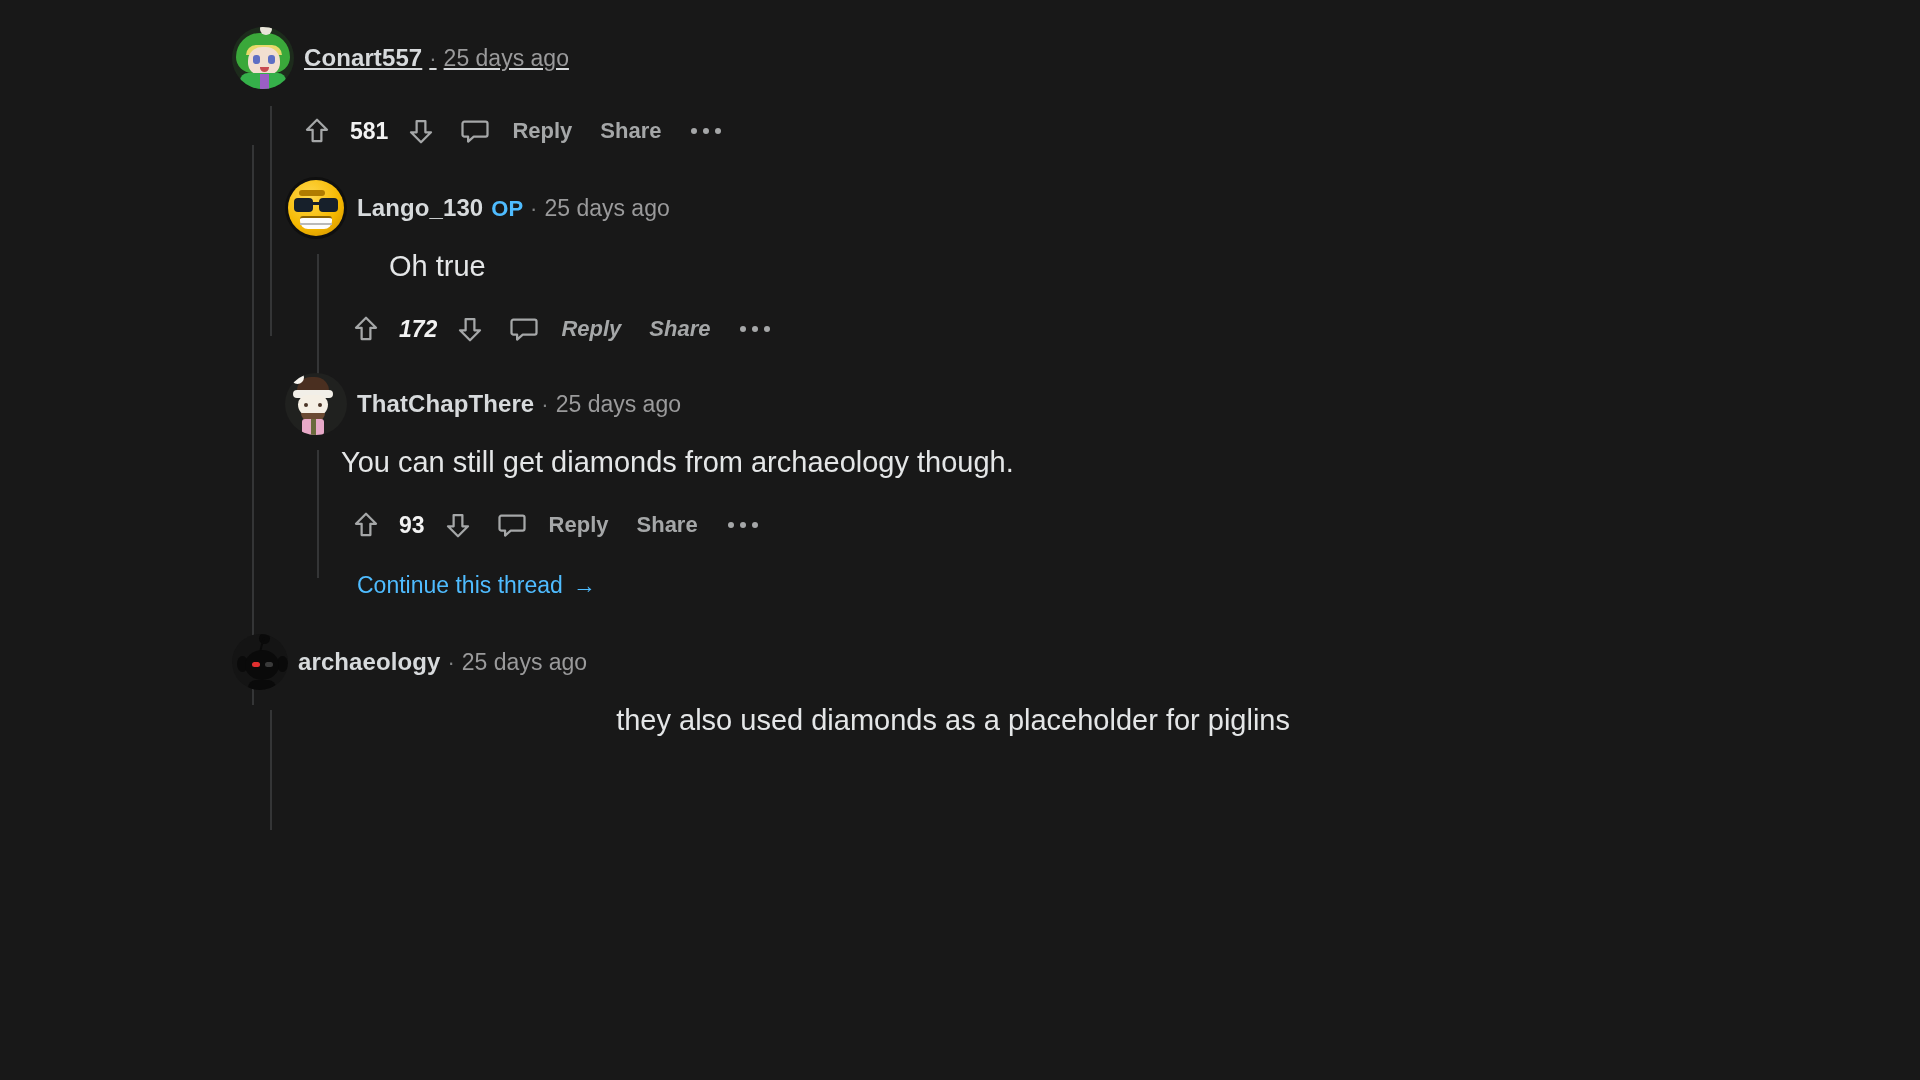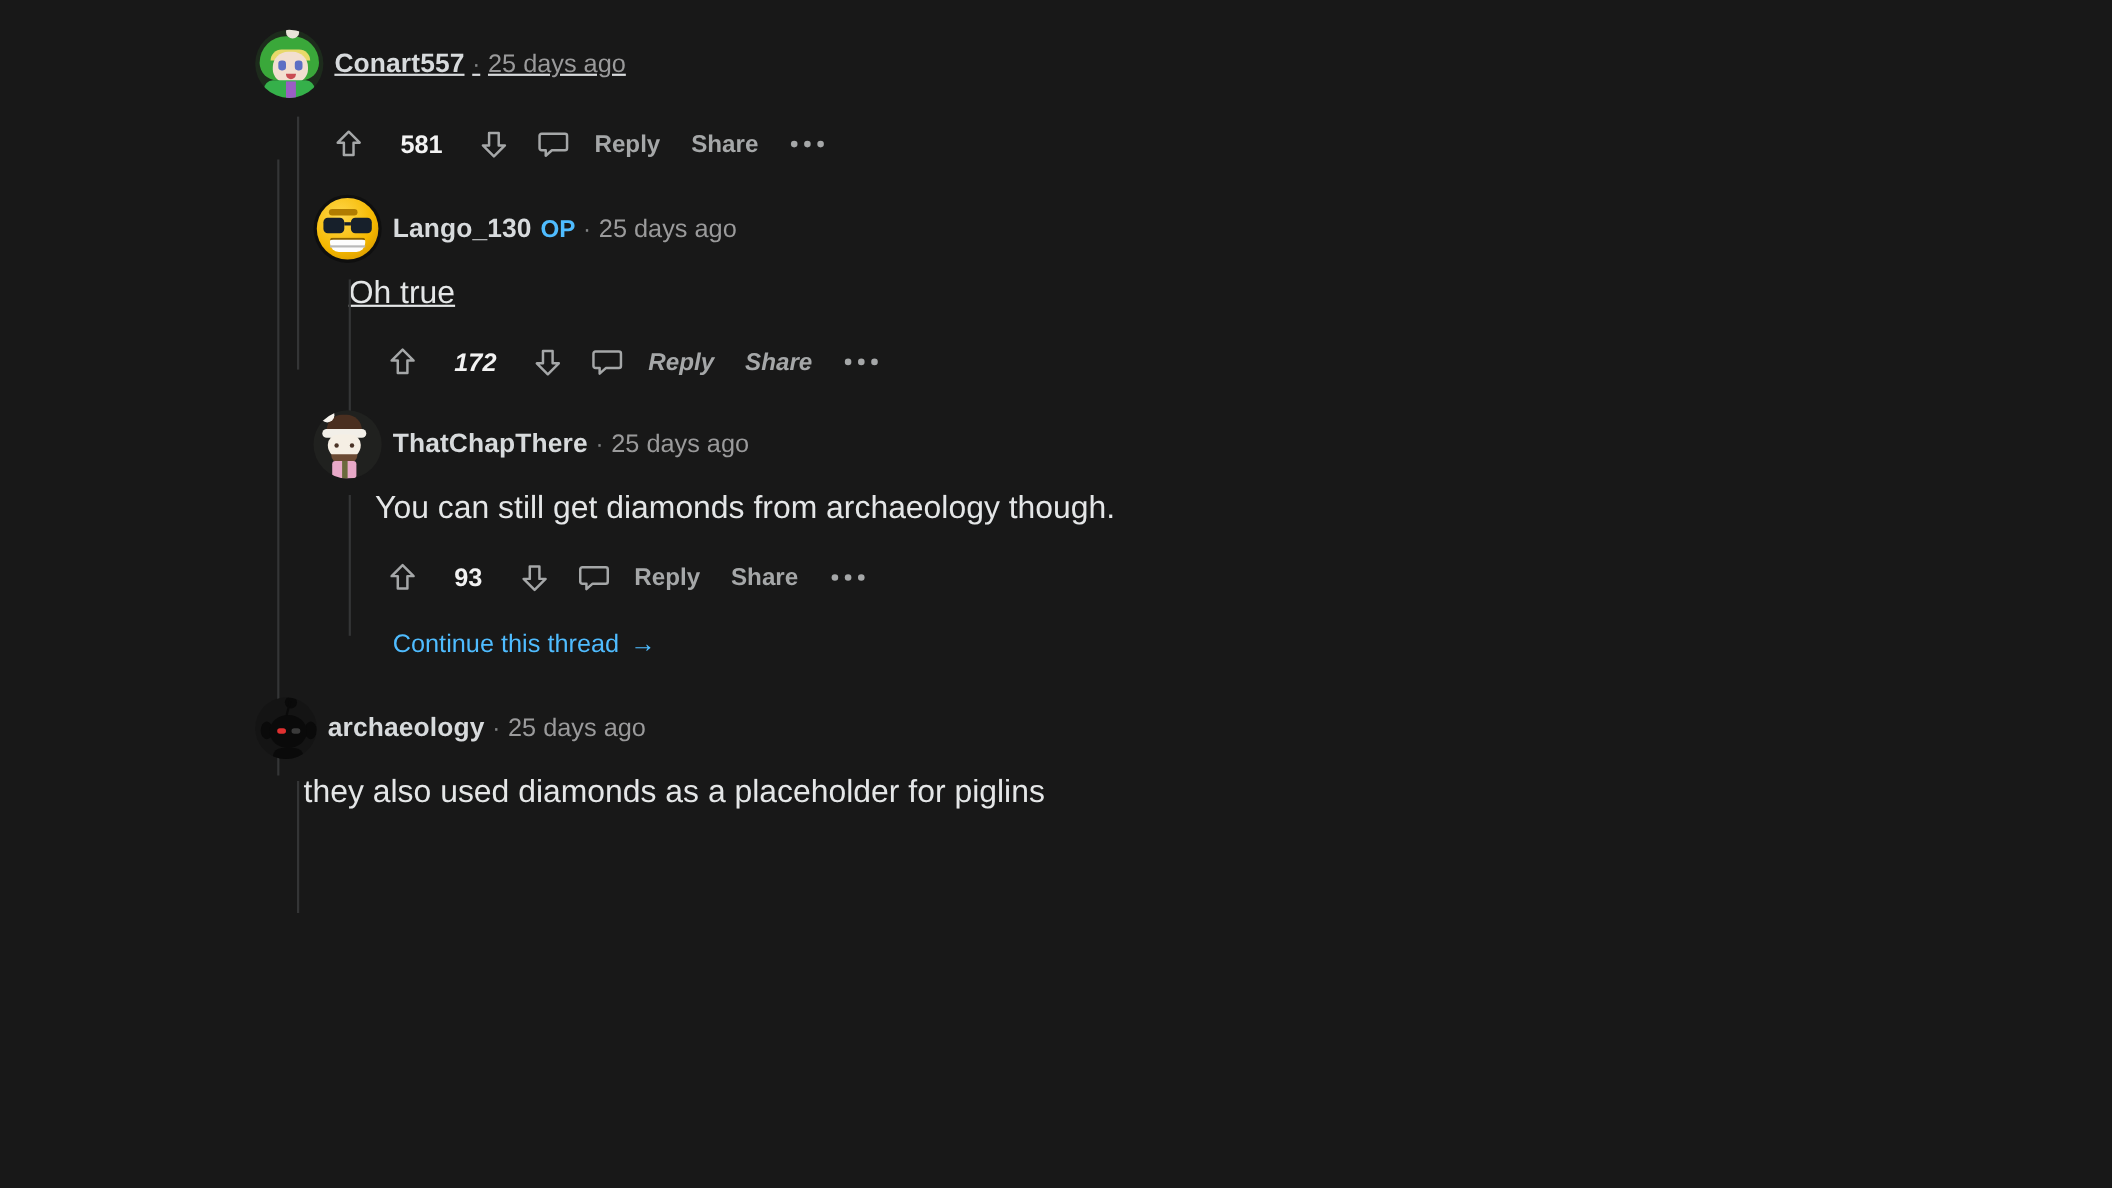--- a/index.html
+++ b/index.html
@@ -111,21 +111,21 @@
     font-weight: bold;
     color: #a5a7a8;
     padding: 0 14px;
     height: 46px;
     border-radius: 4px;
     white-space: nowrap;
   }
   .votegroup {
     display: flex;
     align-items: center;
-    gap: 18px;
+    gap: 4px;
   }
   .arrowbtn {
     width: 46px; height: 46px;
     display: flex; align-items: center; justify-content: center;
   }
   .score {
     font-size: 23px;
     font-weight: bold;
     color: #f2f2f2;
     min-width: 20px;
@@ -378,21 +378,21 @@
         <span class="teeth"></span>
       </div>
       <div style="display:flex;align-items:baseline;justify-content:center;">
         <span class="uname">Lango_130</span>
         <span class="opbadge">OP</span>
         <span class="dot">·</span>
         <span class="tstamp">25 days ago</span>
       </div>
     </div>
 
-    <div class="cbody" style="margin-left:32px;text-decoration:underline;">
+    <div class="cbody" style="margin-left:104px;">
       <p>Oh true</p>
     </div>
 
     <div class="actions" style="margin-left:58px;margin-top:12px;font-style:italic;">
       <div class="votegroup">
         <span class="arrowbtn">
           <svg width="30" height="30" viewBox="0 0 24 24" fill="none" stroke="#a5a7a8" stroke-width="1.8" stroke-linejoin="round">
             <path d="M12 3 L20 11 H15.5 V20 H8.5 V11 H4 Z"></path>
           </svg>
         </span>
@@ -491,18 +491,18 @@
           <span class="eyeR"></span>
         <span class="body"></span>
       </div>
       <div style="display:flex;align-items:baseline;">
         <span class="uname">archaeology</span>
         <span class="dot">·</span>
         <span class="tstamp">25 days ago</span>
       </div>
     </div>
 
-    <div class="cbody" style="margin-left:44px;">
+    <div class="cbody" style="margin-left:68px;text-align:right;">
       <p>they also used diamonds as a placeholder for piglins</p>
     </div>
   </div>
 
 </div>
 
 </body></html>

